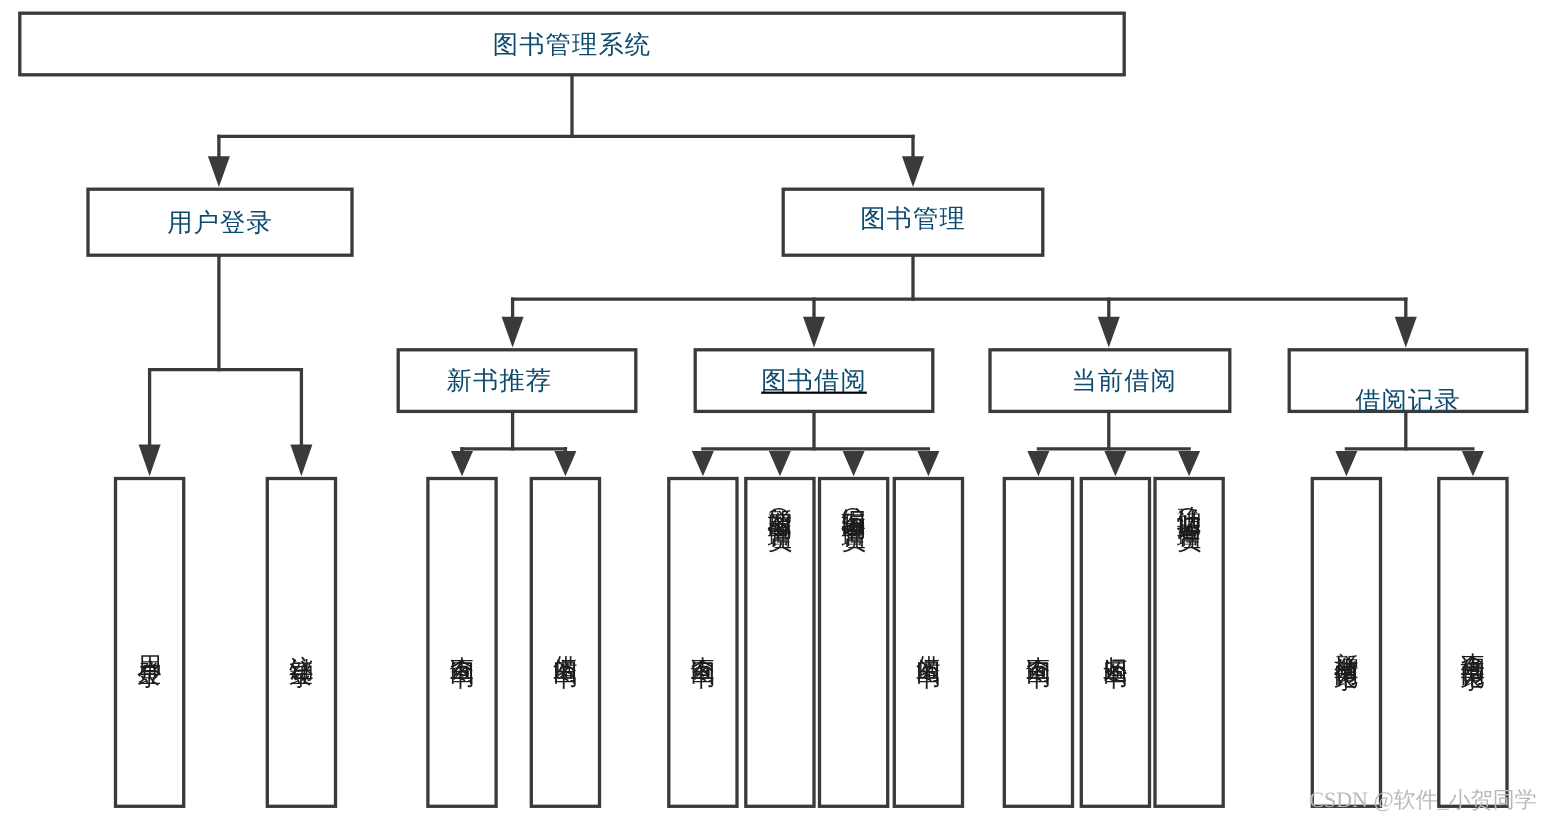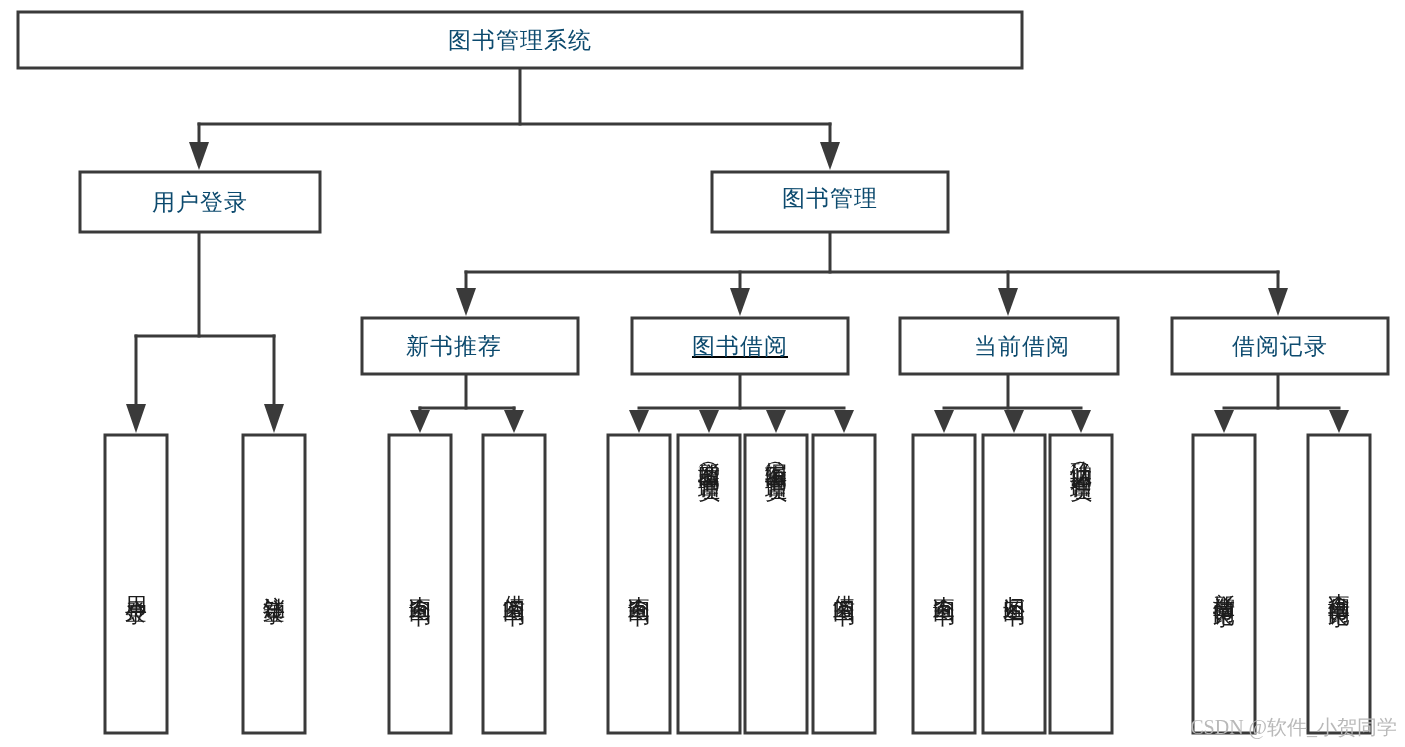--- a/index.html
+++ b/index.html
@@ -201,21 +201,21 @@
   </div>
 
   <div class="hlabel-wrap" style="left:632px; top:318px; width:216px; height:56px;text-decoration:underline;">
     <span class="hlabel-text">图书借阅</span>
   </div>
 
   <div class="hlabel-wrap" style="left:900px; top:318px; width:218px; height:56px;padding-left:13px;">
     <span class="hlabel-text">当前借阅</span>
   </div>
 
-  <div class="hlabel-wrap" style="left:1172px; top:318px; width:216px; height:56px;">
+  <div class="hlabel-wrap" style="left:1172px; top:336px; width:216px; height:56px;">
     <span class="hlabel-text">借阅记录</span>
   </div>
 
   <div class="vlabel-wrap" style="left:105px; top:435px; width:62px; height:298px;">
     <span class="vlabel-text">用户登录</span>
   </div>
 
   <div class="vlabel-wrap" style="left:243px; top:435px; width:62px; height:298px;">
     <span class="vlabel-text">注销登录</span>
   </div>

